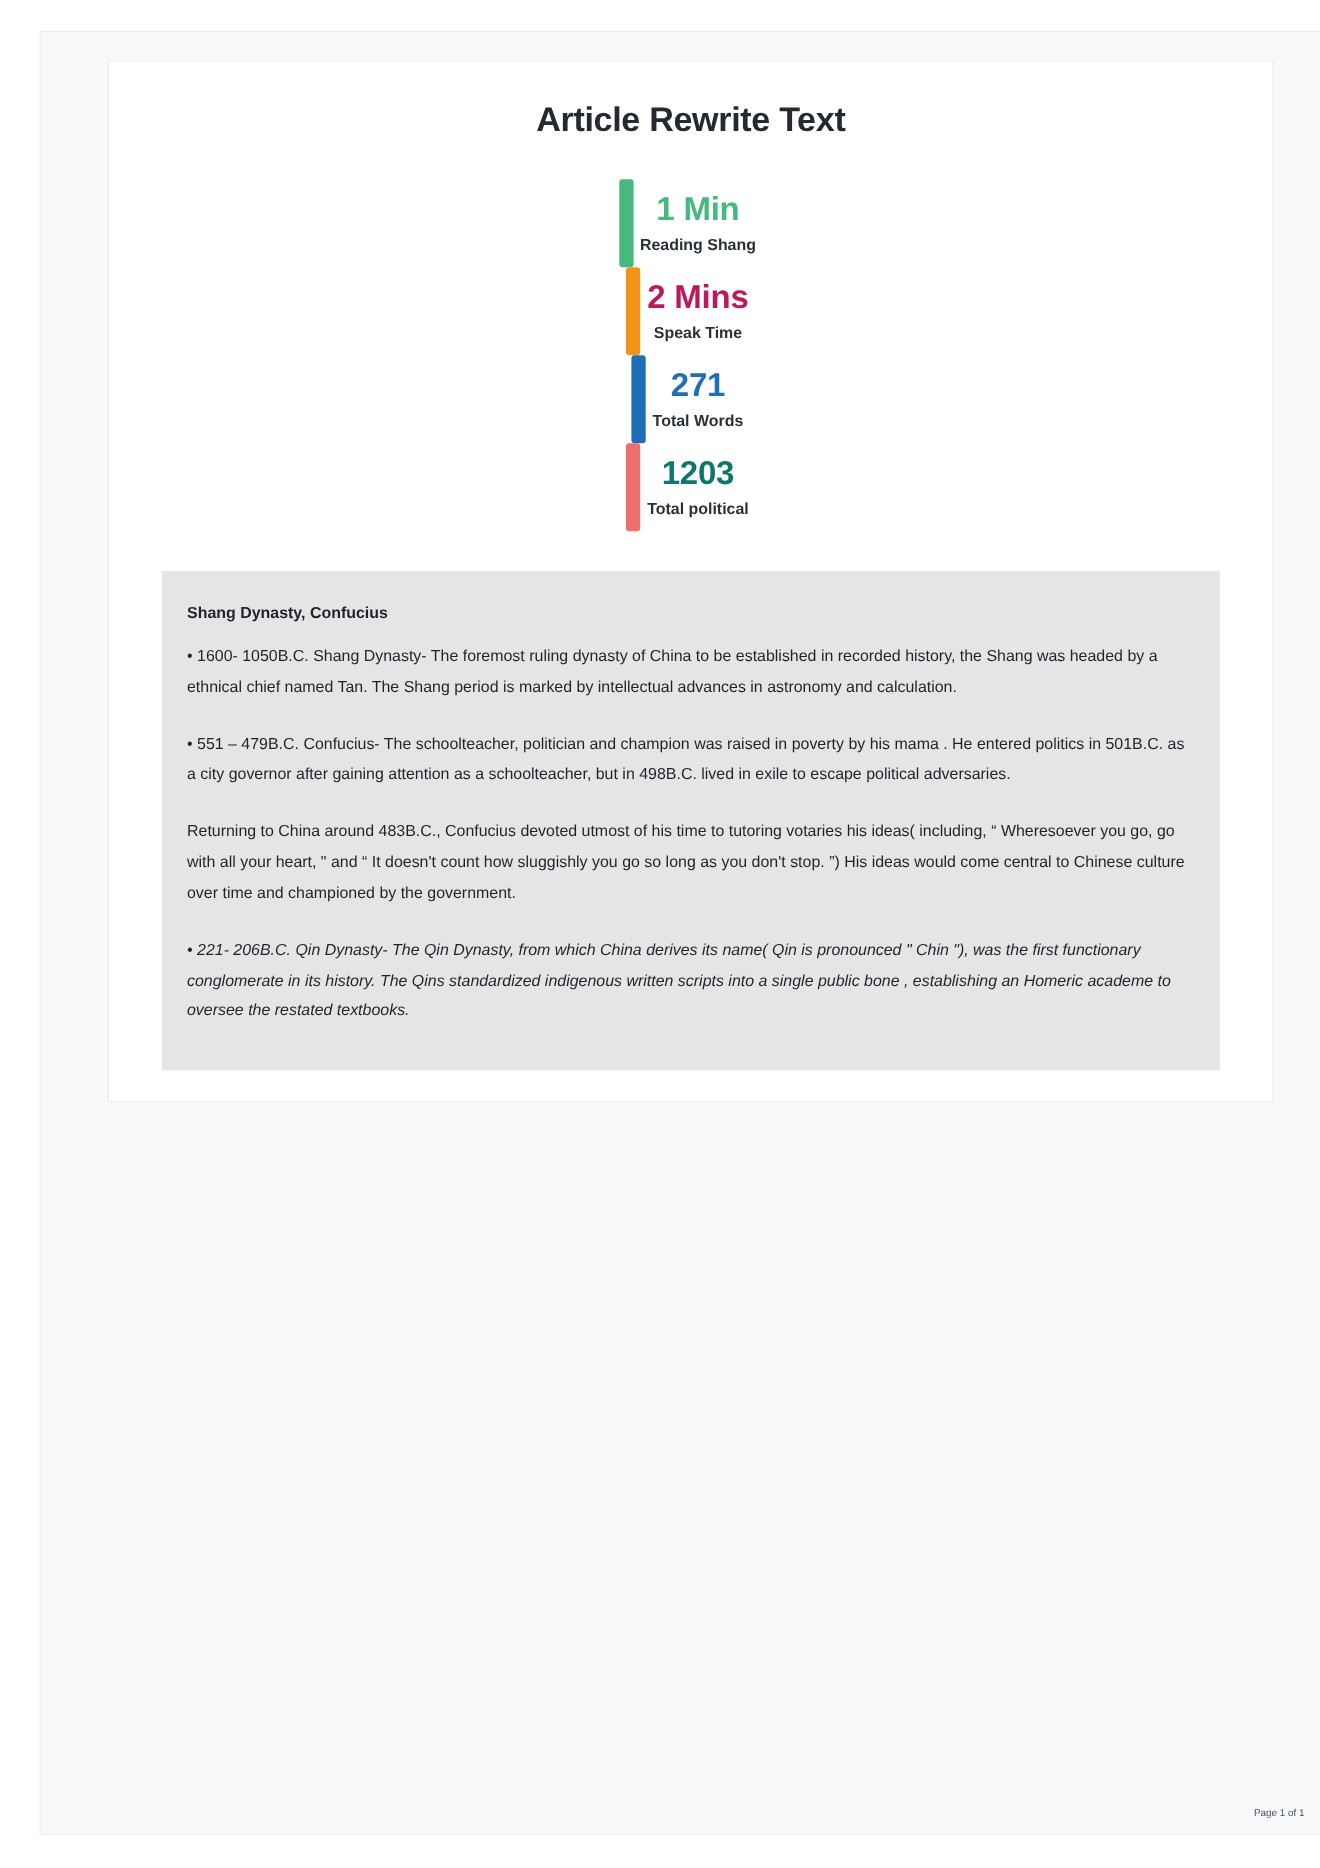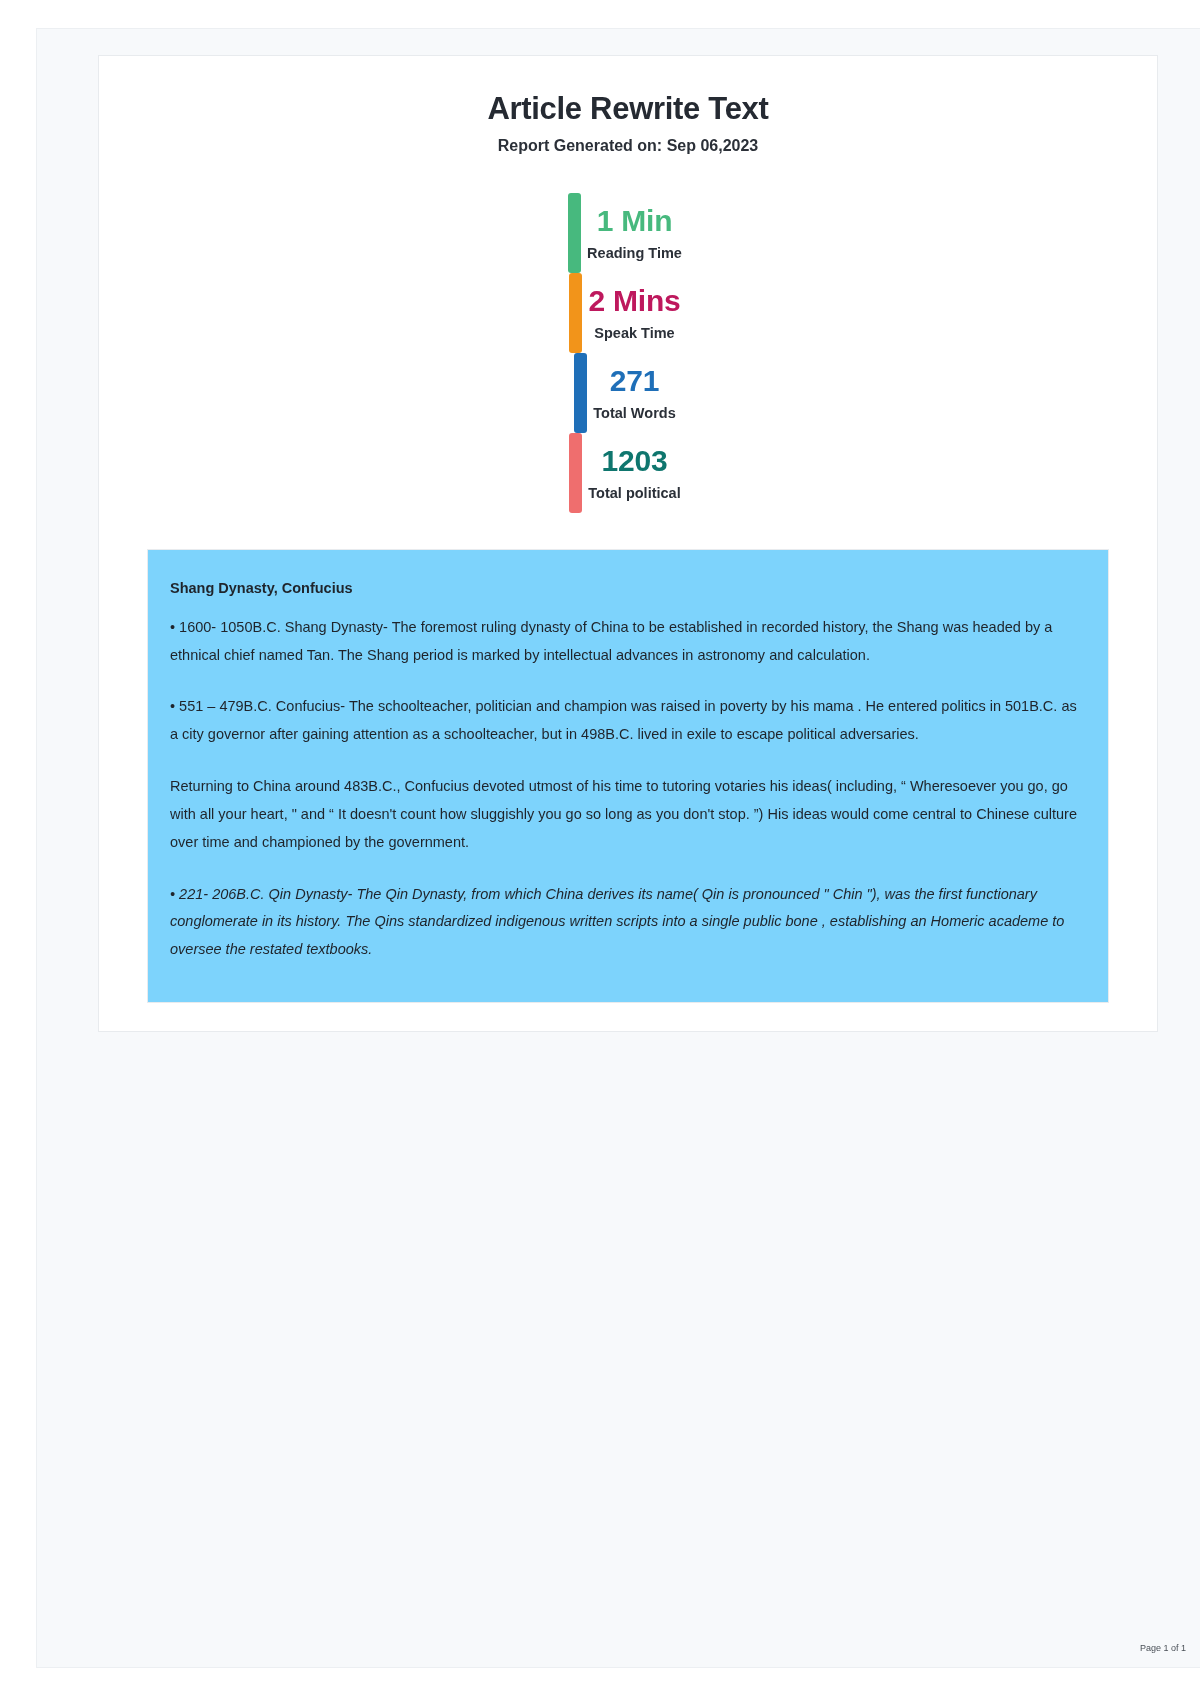--- a/index.html
+++ b/index.html
@@ -105,21 +105,21 @@
     margin-top: 7px;
     line-height: 1.2;
   }
 
   
   .content-box {
     margin: 36px 22px 0 22px;
     border: 1px solid #e8ebee;
     box-sizing: border-box;
     padding: 28px 20px 26px 22px;
-    background: #7dd3fc;
+    background: #e5e5e5;
   }
 
   .content-heading {
     font-size: 14.5px;
     font-weight: 600;
     color: #1f242b;
     line-height: 1.5;
     margin: 0 0 14px 0;
   }
 
@@ -148,29 +148,28 @@
 </head>
 <body>
 
 <div class="page">
   <div class="sheet">
 
     <div class="report-card">
 
       <h1 class="report-title">Article Rewrite Text</h1>
 
-      <div class="report-subtitle">Report Generated on: Sep 06,2023</div>
 
       <div class="stats-row">
 
         <div class="stat">
           <div class="stat-bar" style="background: rgb(71, 185, 126);"></div>
           <div class="stat-text">
             <div class="stat-value" style="color: rgb(71, 185, 126);">1 Min</div>
-            <div class="stat-label">Reading Time</div>
+            <div class="stat-label">Reading Shang</div>
           </div>
         </div>
 
         <div class="stat">
           <div class="stat-bar" style="background: rgb(242, 148, 26);"></div>
           <div class="stat-text">
             <div class="stat-value" style="color: #be185d;">2 Mins</div>
             <div class="stat-label">Speak Time</div>
           </div>
         </div>

